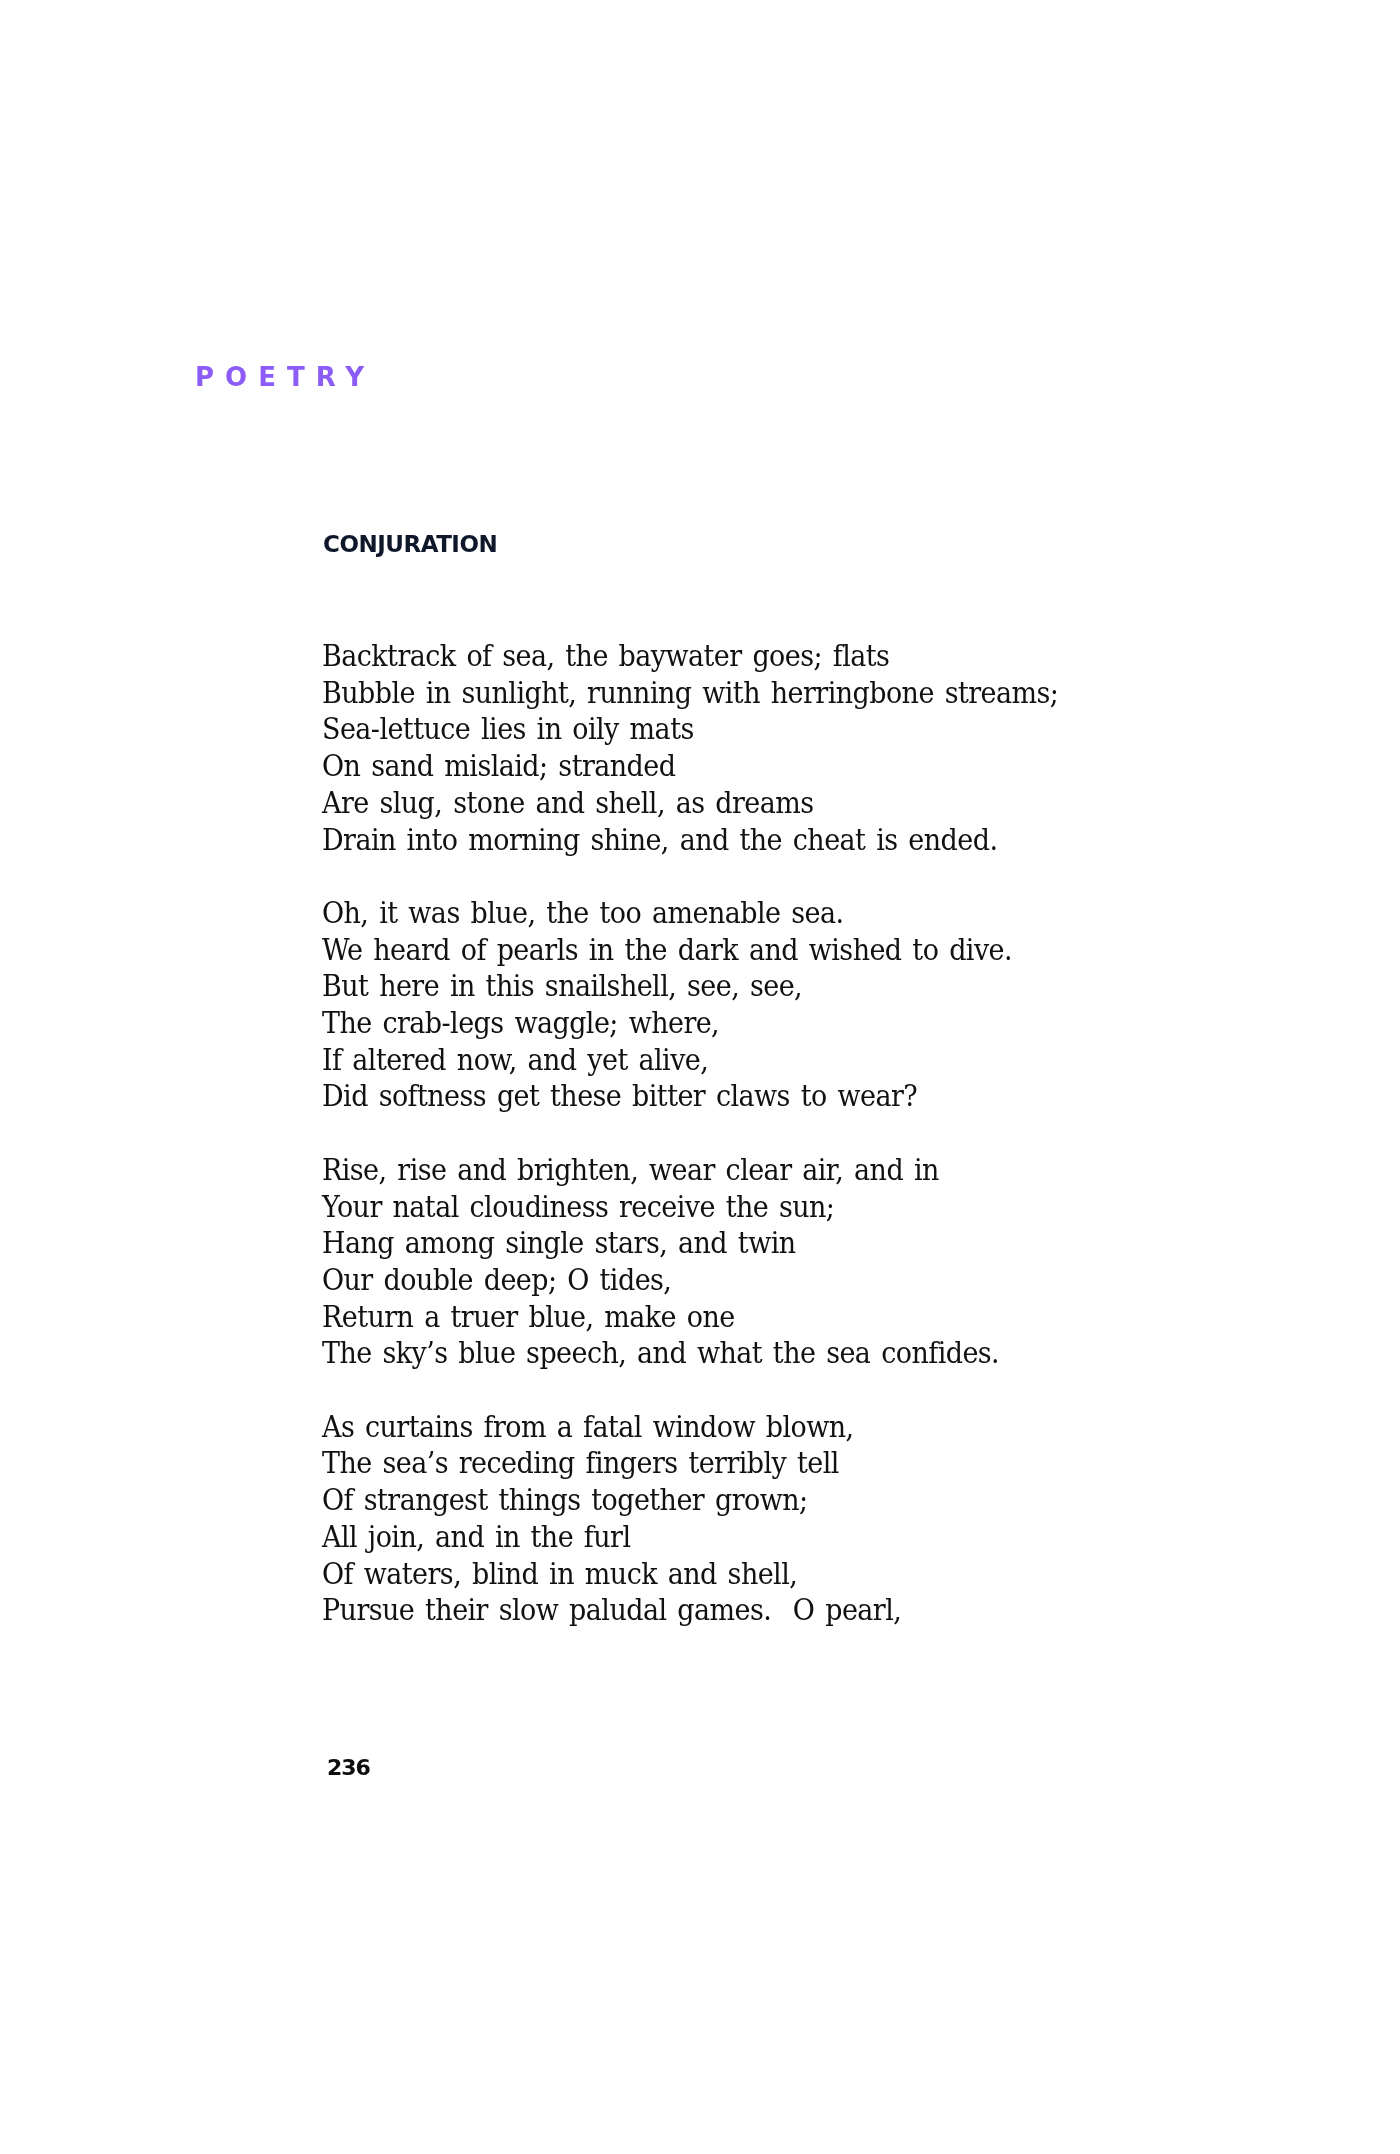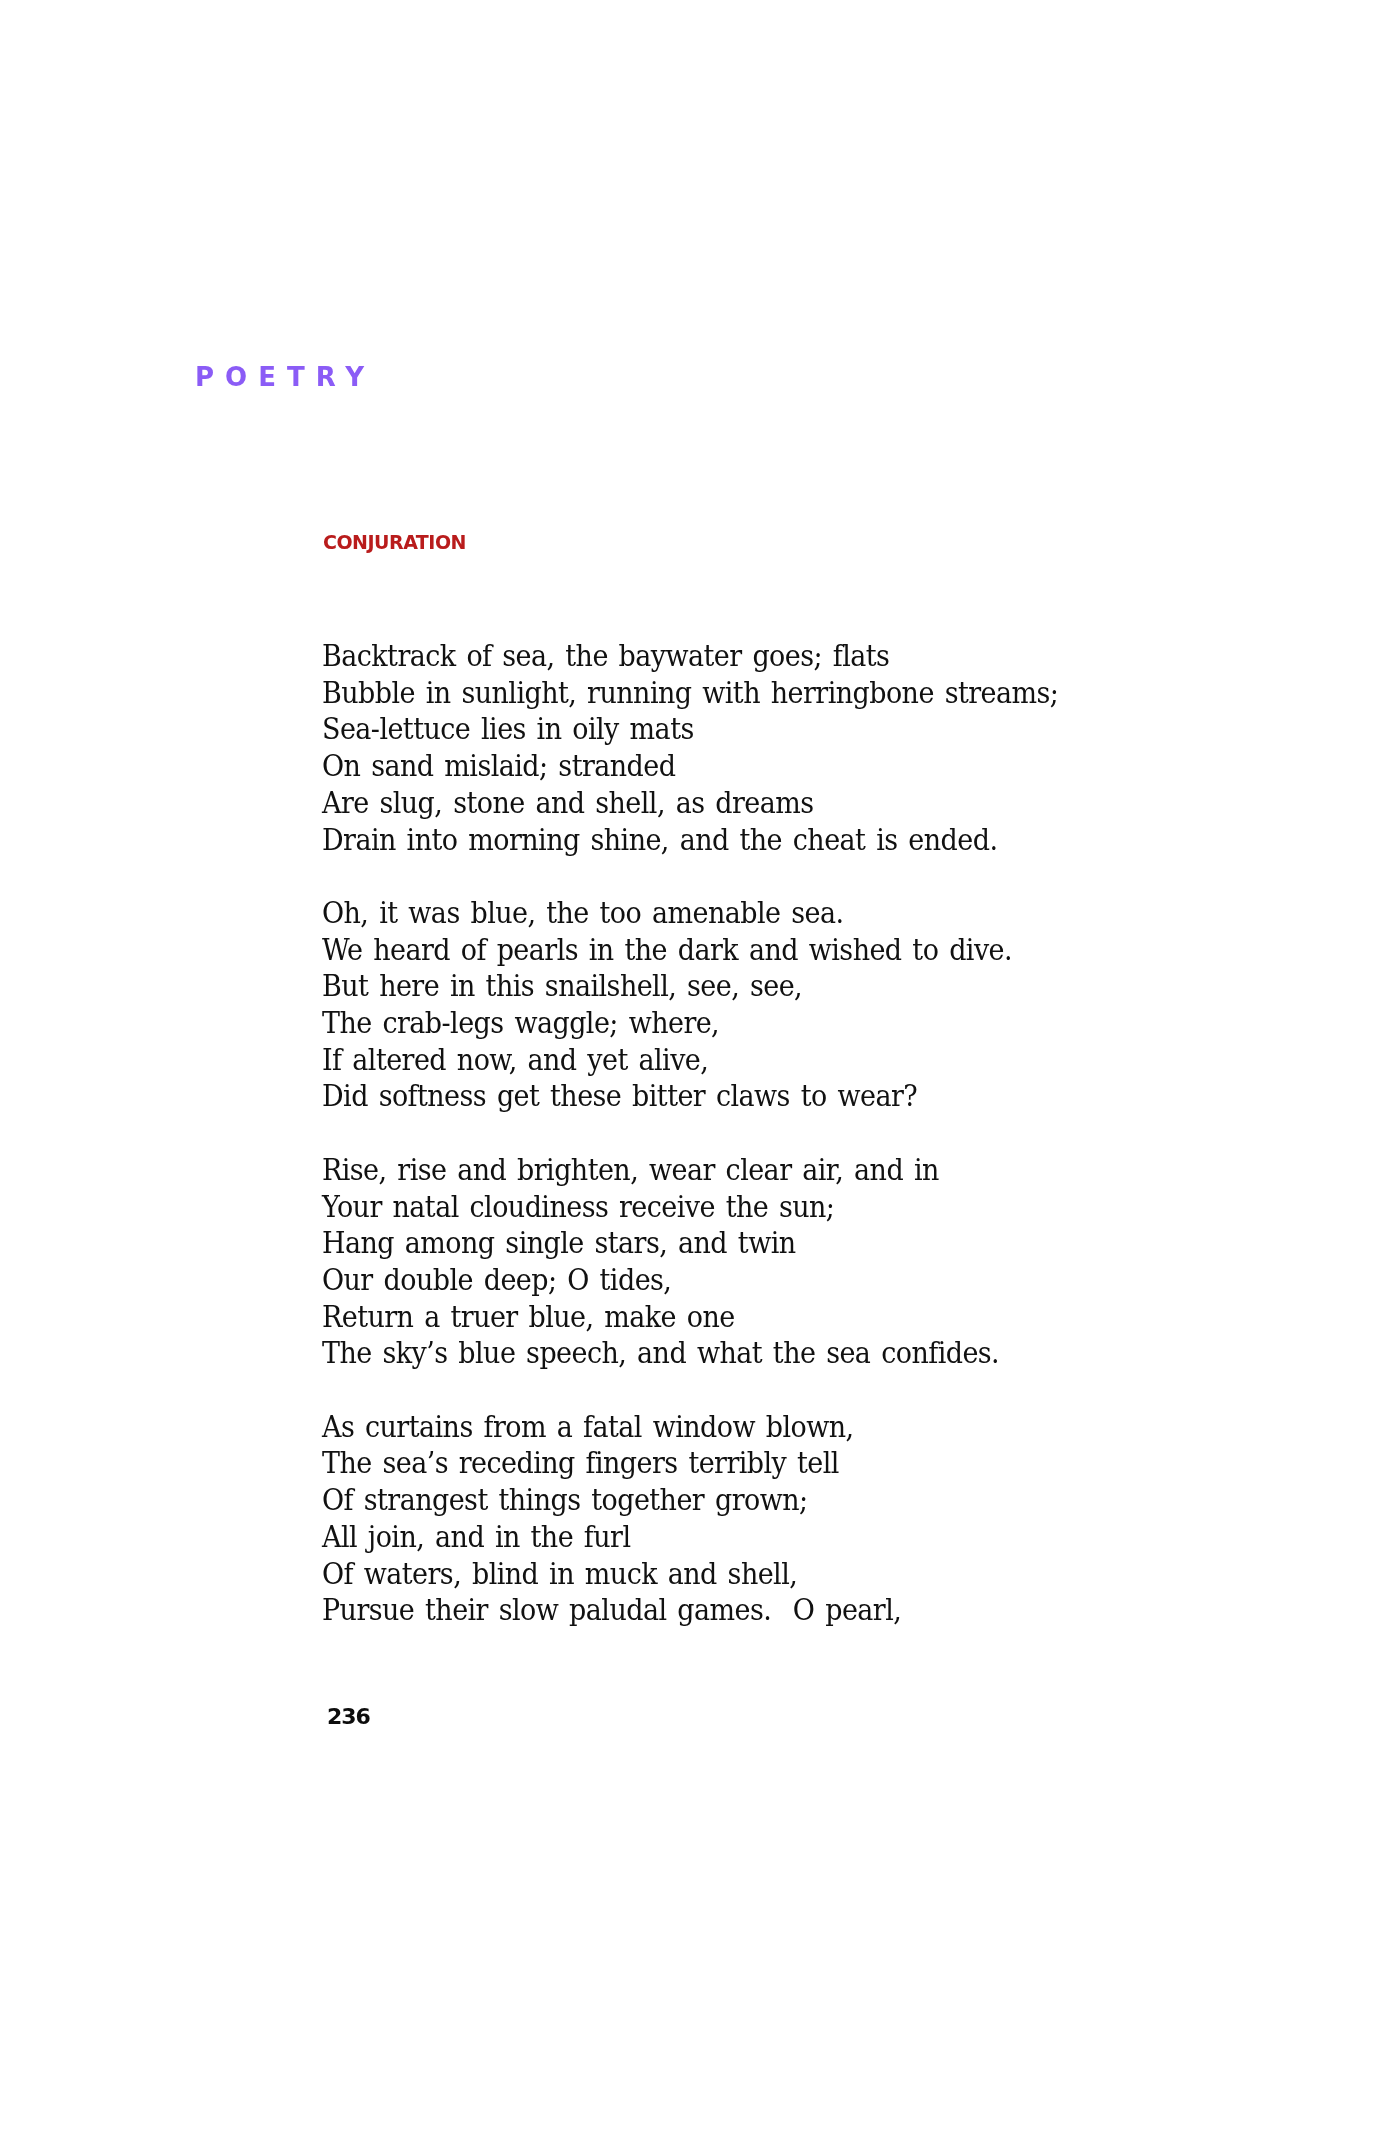--- a/index.html
+++ b/index.html
@@ -24,24 +24,24 @@
       letter-spacing: 11px;
       line-height: 1;
       color: #8b5cf6;
     }
     .poem-title {
       position: absolute;
       left: 323px;
       top: 533px;
       font-family: "DejaVu Sans", sans-serif;
       font-weight: bold;
-      font-size: 19px;
+      font-size: 23px;
       letter-spacing: -0.5px;
       line-height: 1;
-      color: #b91c1c;
+      color: #0f172a;
     }
     .poem {
       position: absolute;
       left: 322px;
       top: 593px;
       width: 980px;
       font-family: "DejaVu Serif", serif;
       font-size: 29px;
       line-height: 36.7px;
       color: #111111;
@@ -54,21 +54,21 @@
     }
     .line {
       display: block;
       white-space: nowrap;
       transform: scaleX(0.93);
       transform-origin: left center;
     }
     .page-number {
       position: absolute;
       left: 327px;
-      top: 1706px;
+      top: 1757px;
       font-family: "DejaVu Sans", sans-serif;
       font-weight: bold;
       font-size: 22px;
       letter-spacing: -1px;
       line-height: 1;
       color: #0d0d0d;
     }
   </style>
 </head>
 <body>

